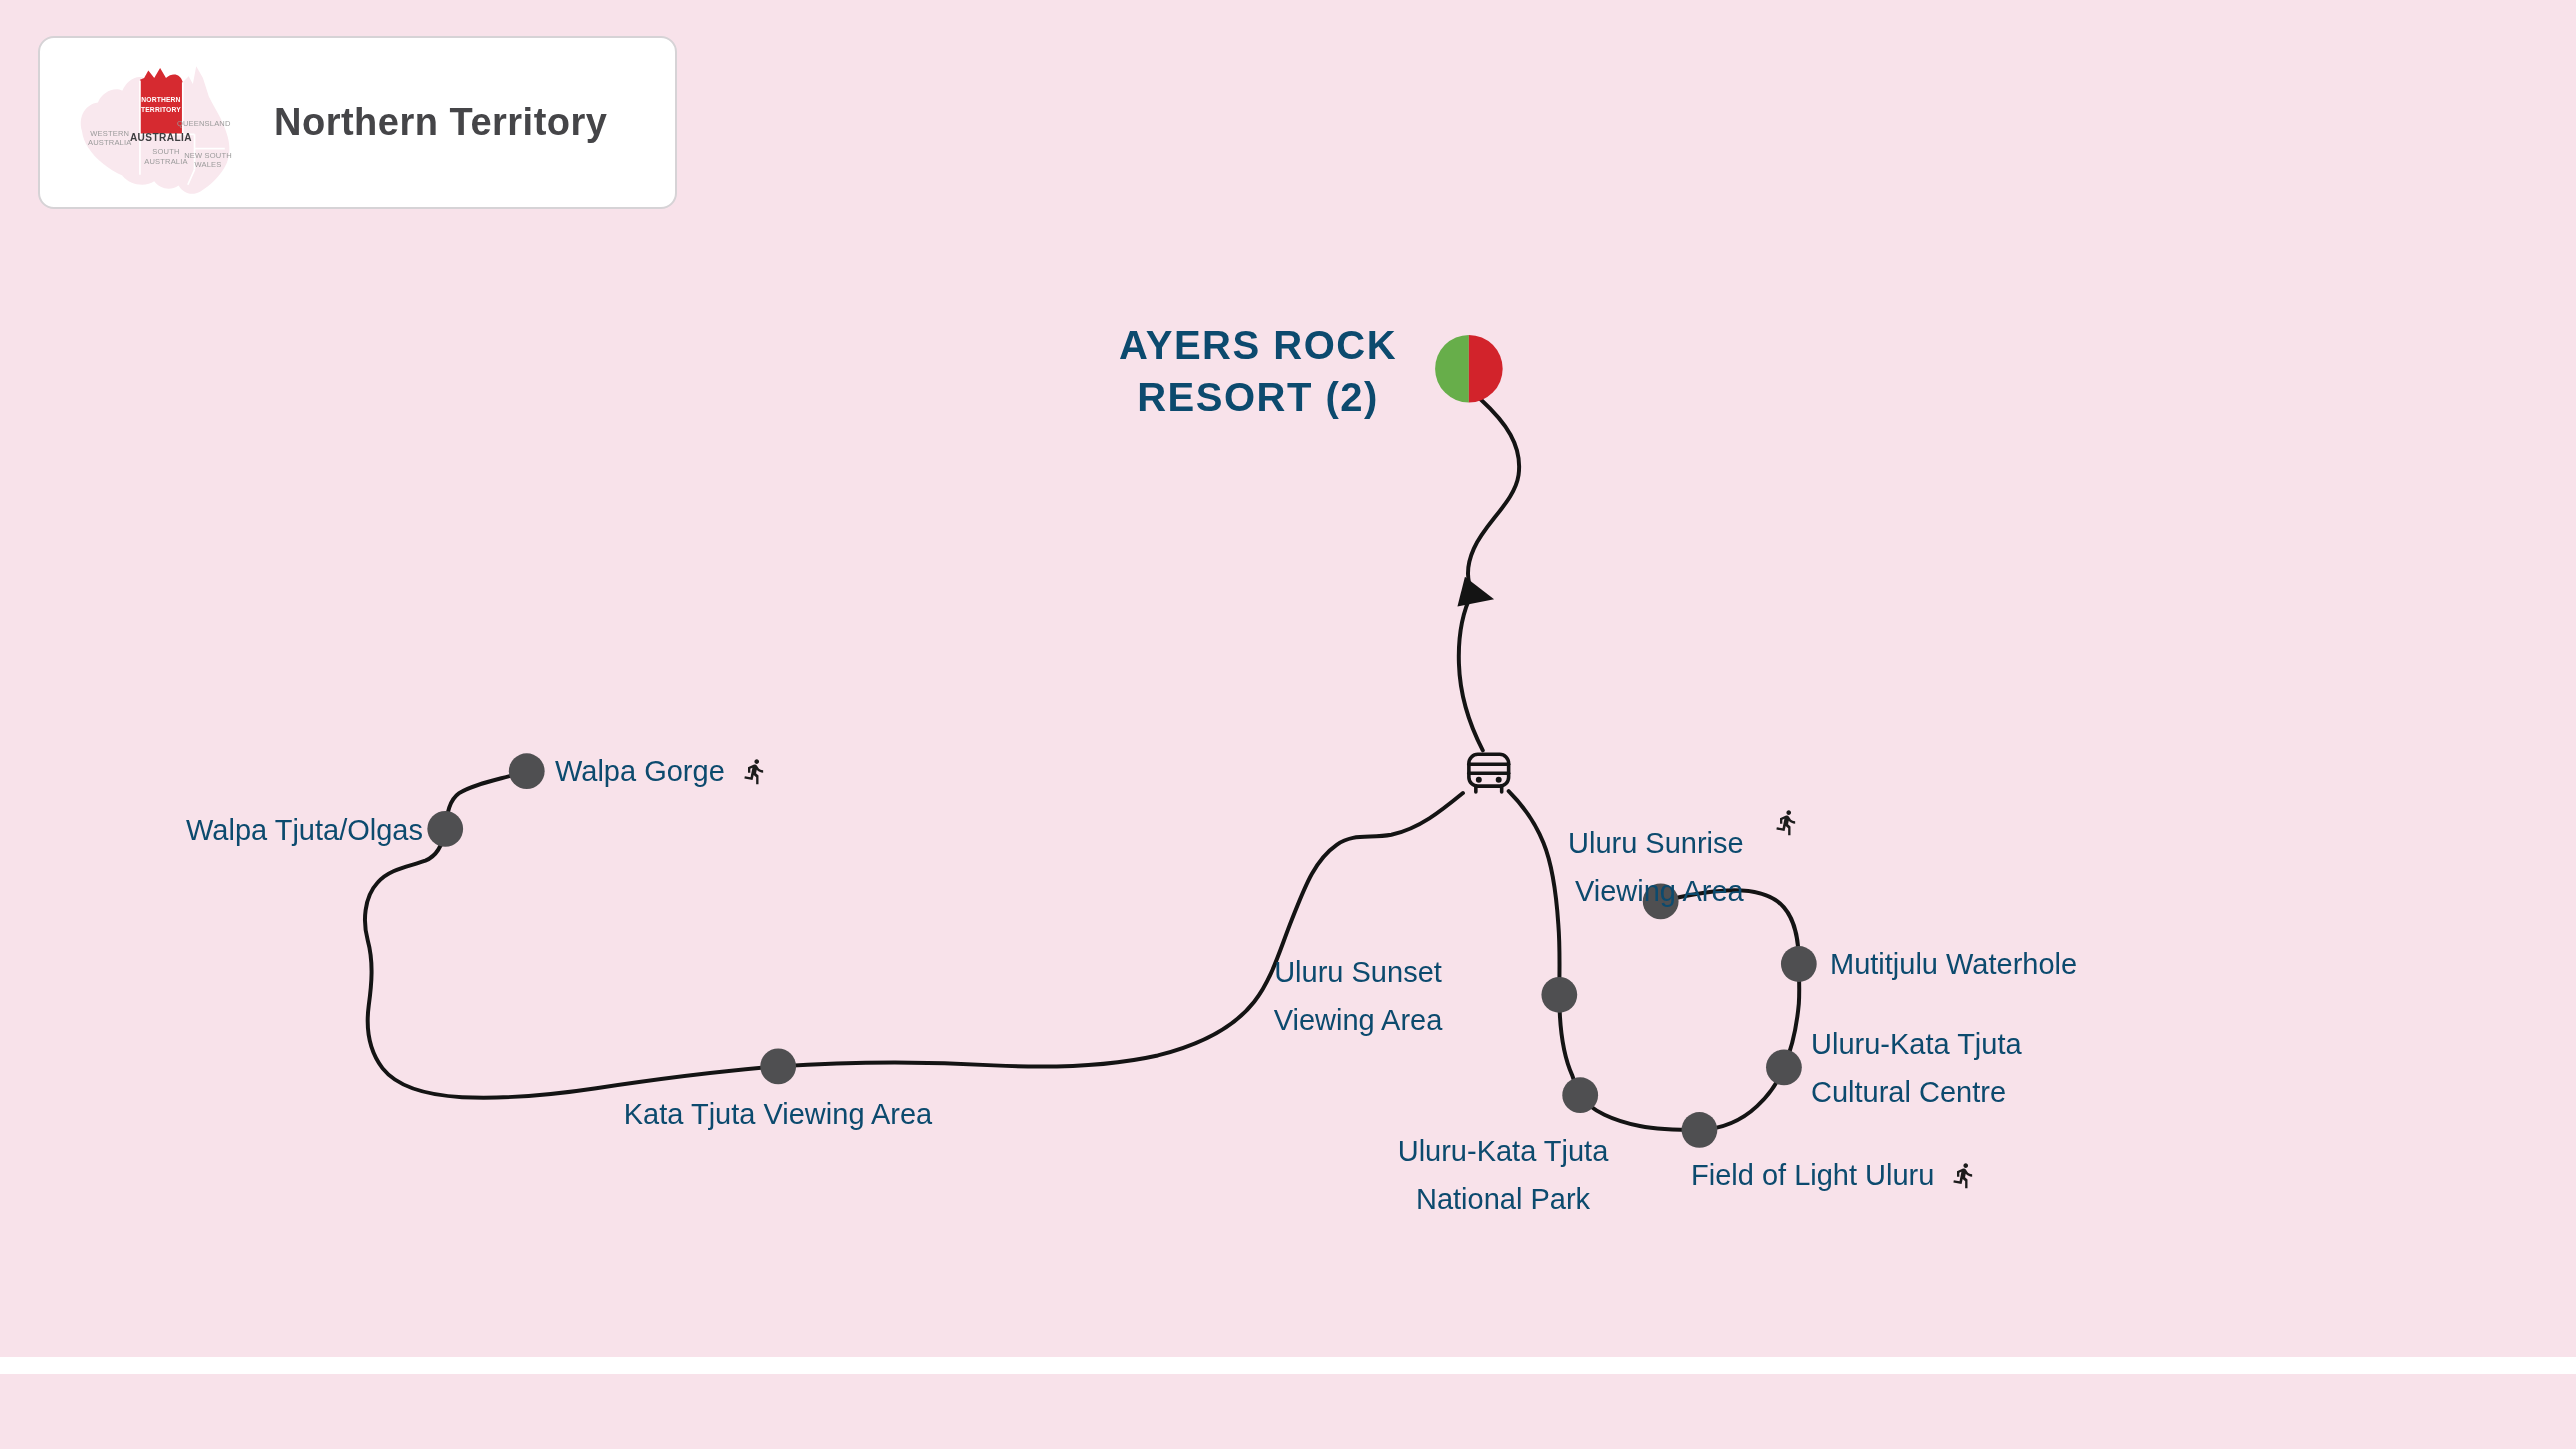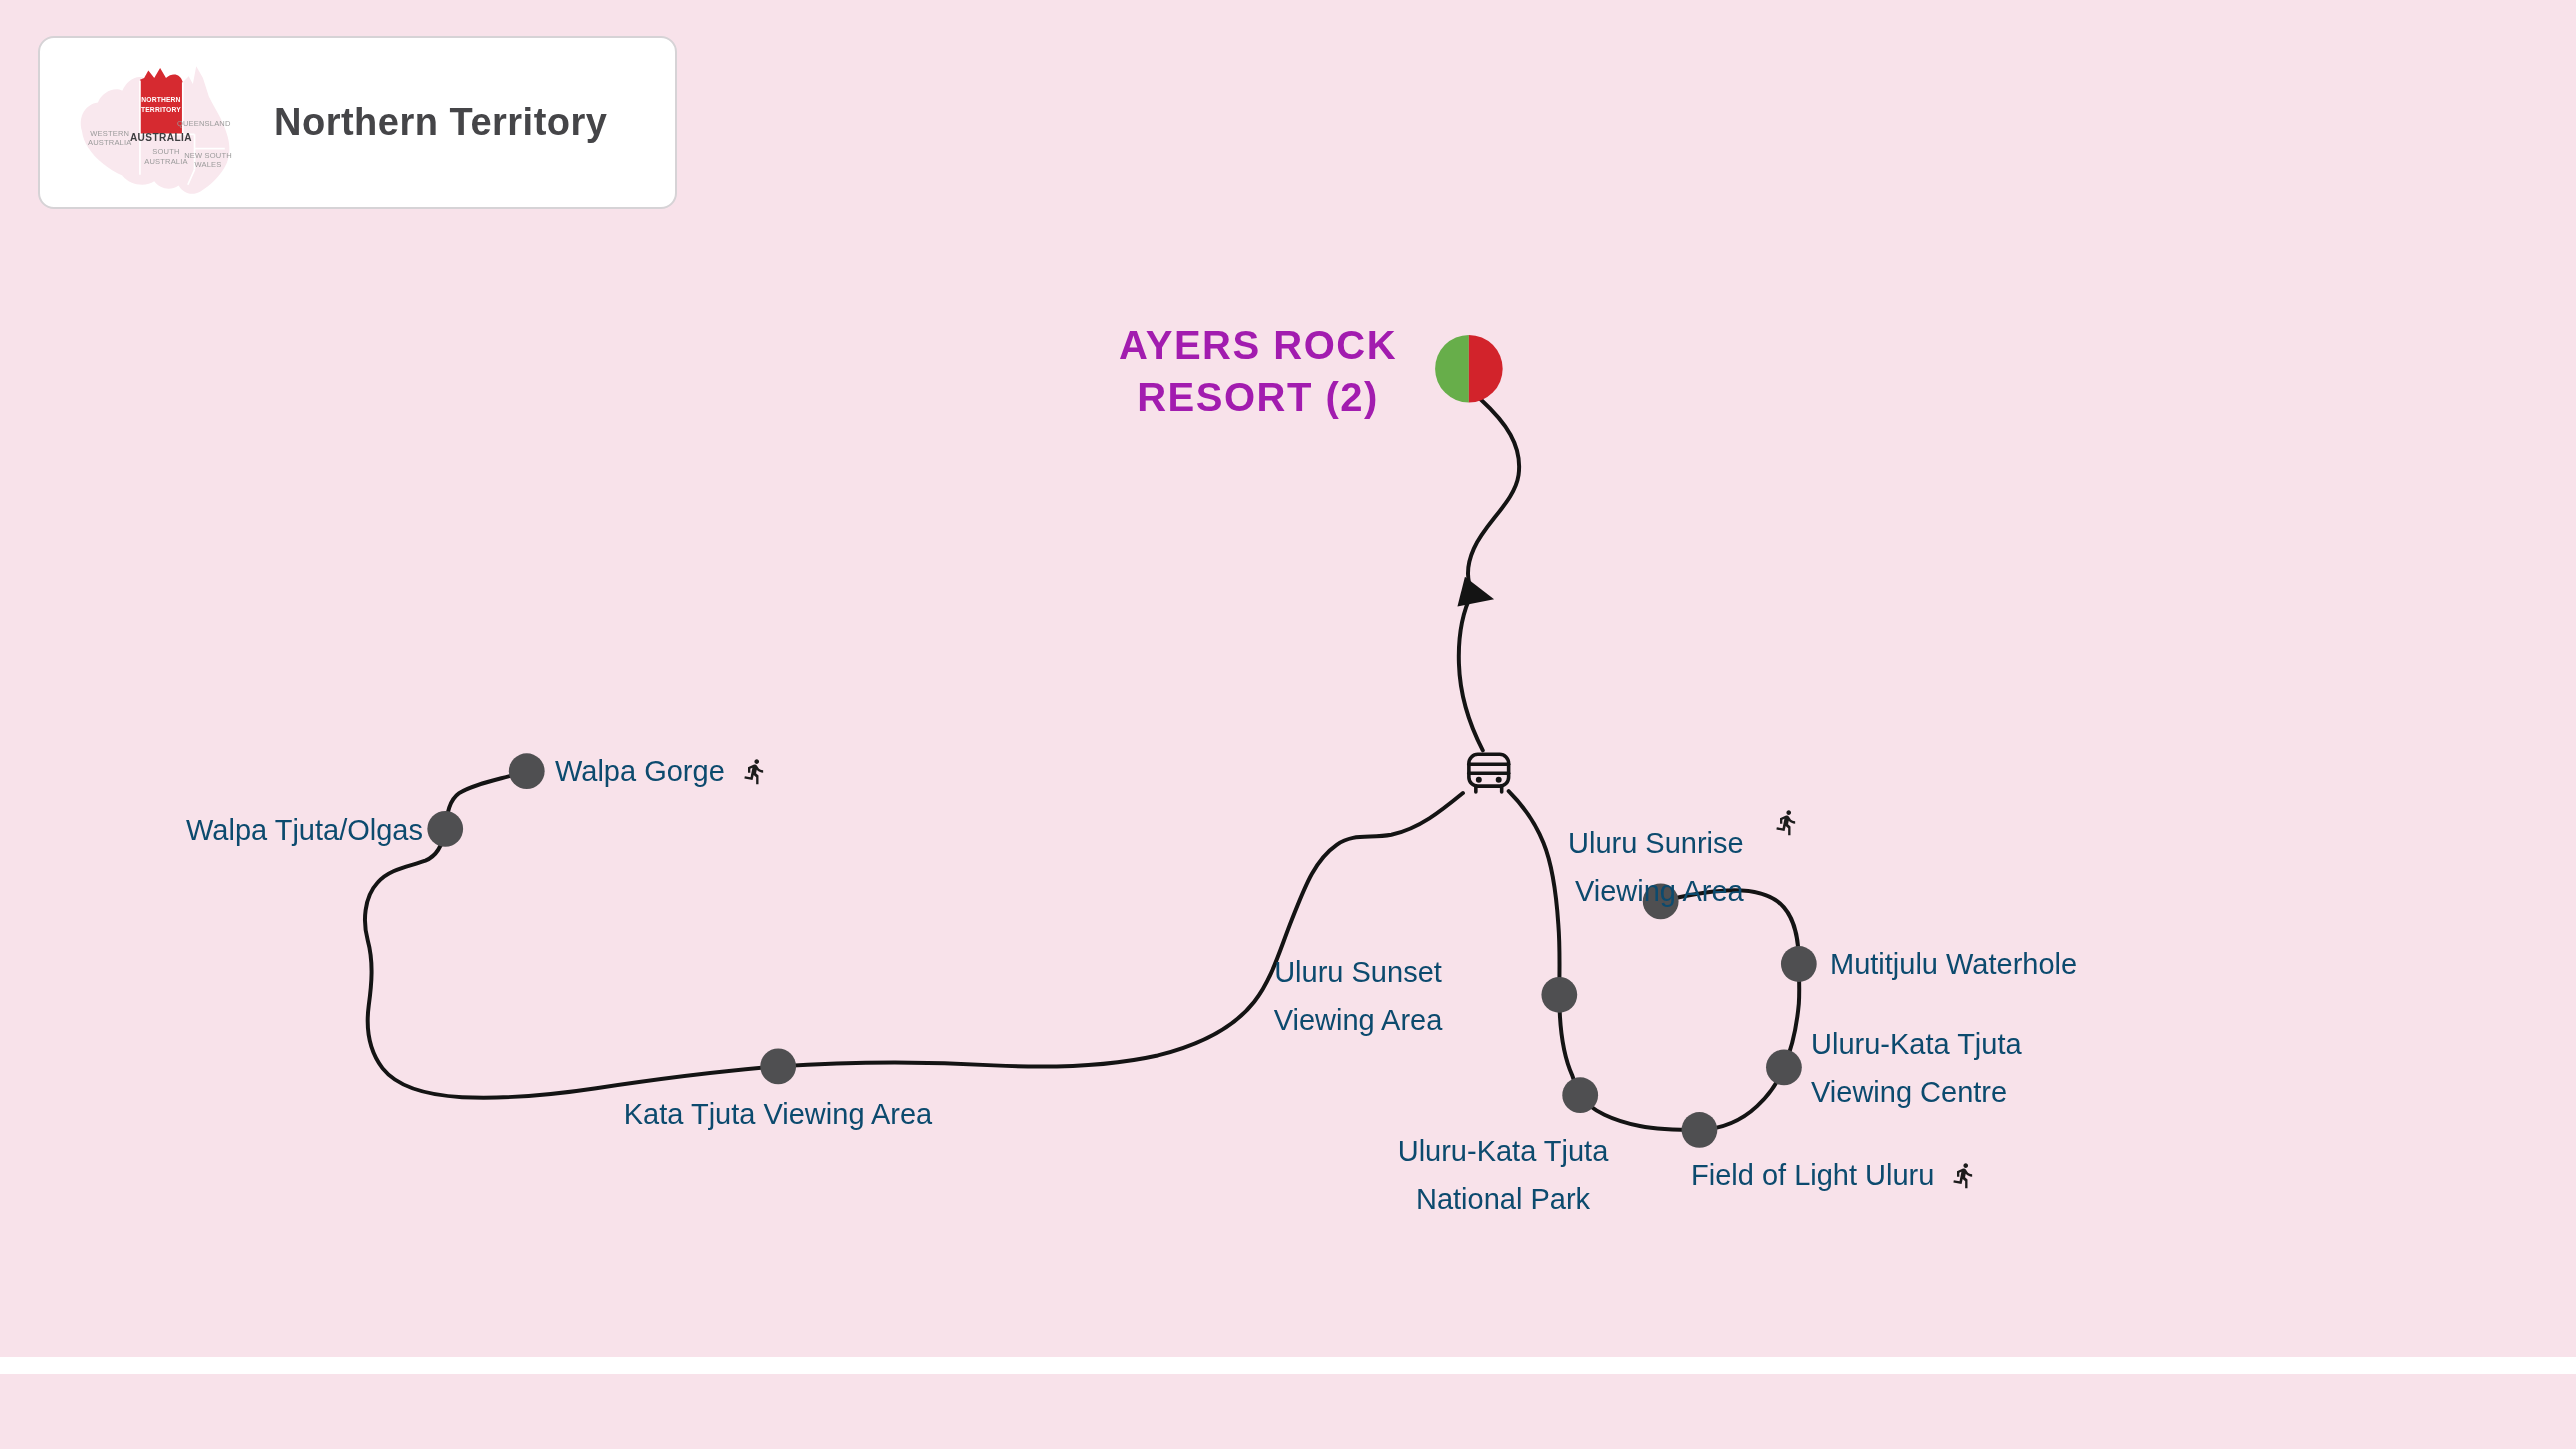--- a/index.html
+++ b/index.html
@@ -8,21 +8,21 @@
   .route-layer{position:absolute;left:0;top:0;}
   
   .badge{position:absolute;left:38px;top:36px;width:639px;height:173px;background:#ffffff;
          border:2px solid #d6d3d6;border-radius:16px;box-sizing:border-box;}
   .aus-map{position:absolute;left:22px;top:14px;}
   .badge-title{position:absolute;left:234px;top:0;height:100%;display:flex;align-items:center;
          font-size:38px;font-weight:bold;letter-spacing:0.5px;color:#454548;}
   
   .resort-title{position:absolute;left:1258px;top:319px;transform:translateX(-50%);
          text-align:center;font-size:40px;font-weight:bold;line-height:52px;letter-spacing:1.5px;
-         color:#a21caf;white-space:nowrap;}
+         color:#0c4a6e;white-space:nowrap;}
   
   .stop-label{position:absolute;font-size:29px;color:#0c4a6e;white-space:nowrap;line-height:38px;}
   .stop-label.two{line-height:48px;}
   .stop-label.centered{transform:translateX(-50%);text-align:center;}
   .flexrow{display:flex;align-items:center;gap:16px;}
   .walker{flex:none;display:block;}
   .walker-float{position:absolute;left:1773px;top:807px;}
   .divider{position:absolute;left:0;top:1357px;width:2576px;height:17px;background:#ffffff;}
   .map-state-label{font-size:9px;fill:#9b9b9b;letter-spacing:.2px;}
   .map-nt-label{font-size:8px;fill:#ffffff;font-weight:bold;letter-spacing:.2px;}
@@ -150,21 +150,21 @@
 
   <div class="stop-label flexrow" style="left:1691px;top:1156px;">
     <span>Field of Light Uluru</span>
     <svg class="walker" width="28" height="31" viewBox="0 0 24 24" fill="#1c1c1c">
       <path d="M13.49 5.48c1.1 0 2-.9 2-2s-.9-2-2-2-2 .9-2 2 .9 2 2 2zm-3.6 13.9l1-4.4 2.1 2v6h2v-7.5l-2.1-2 .6-3c1.3 1.5 3.3 2.5 5.5 2.5v-2c-1.9 0-3.5-1-4.3-2.4l-1-1.6c-.4-.6-1-1-1.7-1-.3 0-.5.1-.8.1l-5.2 2.2v4.7h2v-3.4l1.8-.7-1.6 8.1-4.9-1-.4 2 7 1.4z"></path>
     </svg>
   </div>
 
   <div class="stop-label two" style="left:1811px;top:1020px;">
     <div>Uluru-Kata Tjuta</div>
-    <div>Viewing Centre</div>
+    <div>Cultural Centre</div>
   </div>
 
   <div class="stop-label" style="left:1830px;top:945px;">
     <span>Mutitjulu Waterhole</span>
   </div>
 
   <div class="stop-label two" style="left:1568px;top:819px;text-align:right;">
     <div>Uluru Sunrise</div>
     <div>Viewing Area</div>
   </div>

